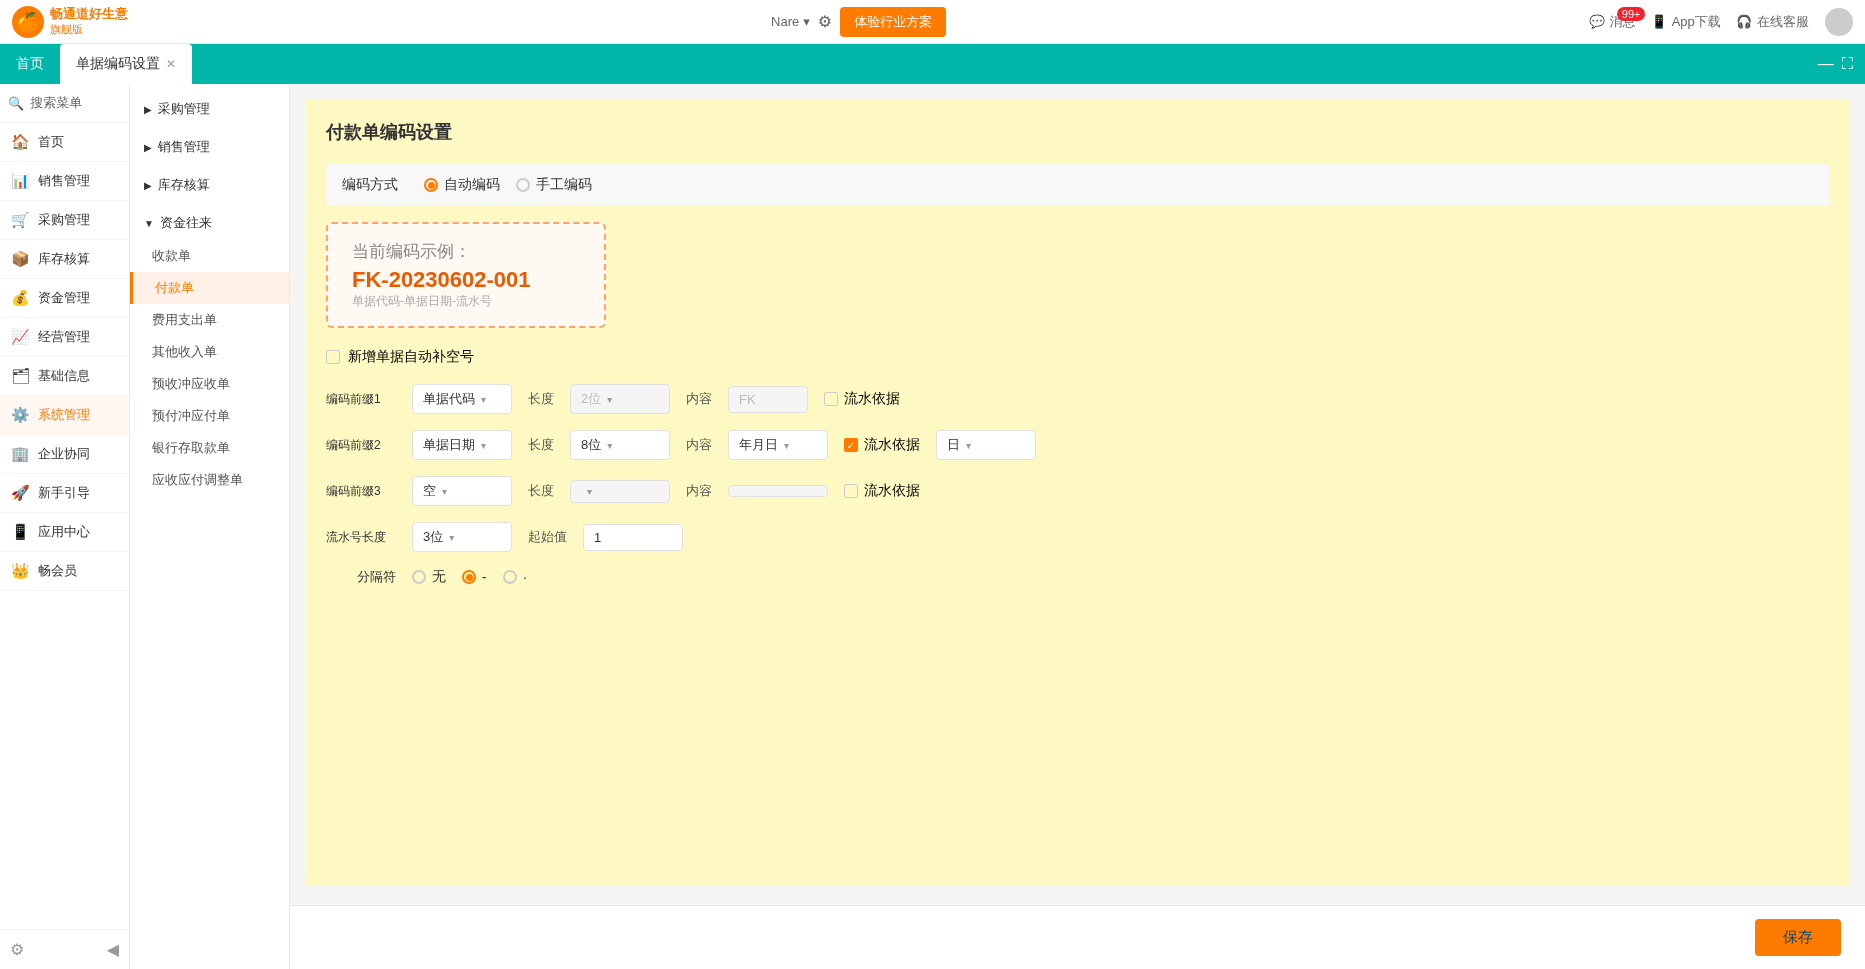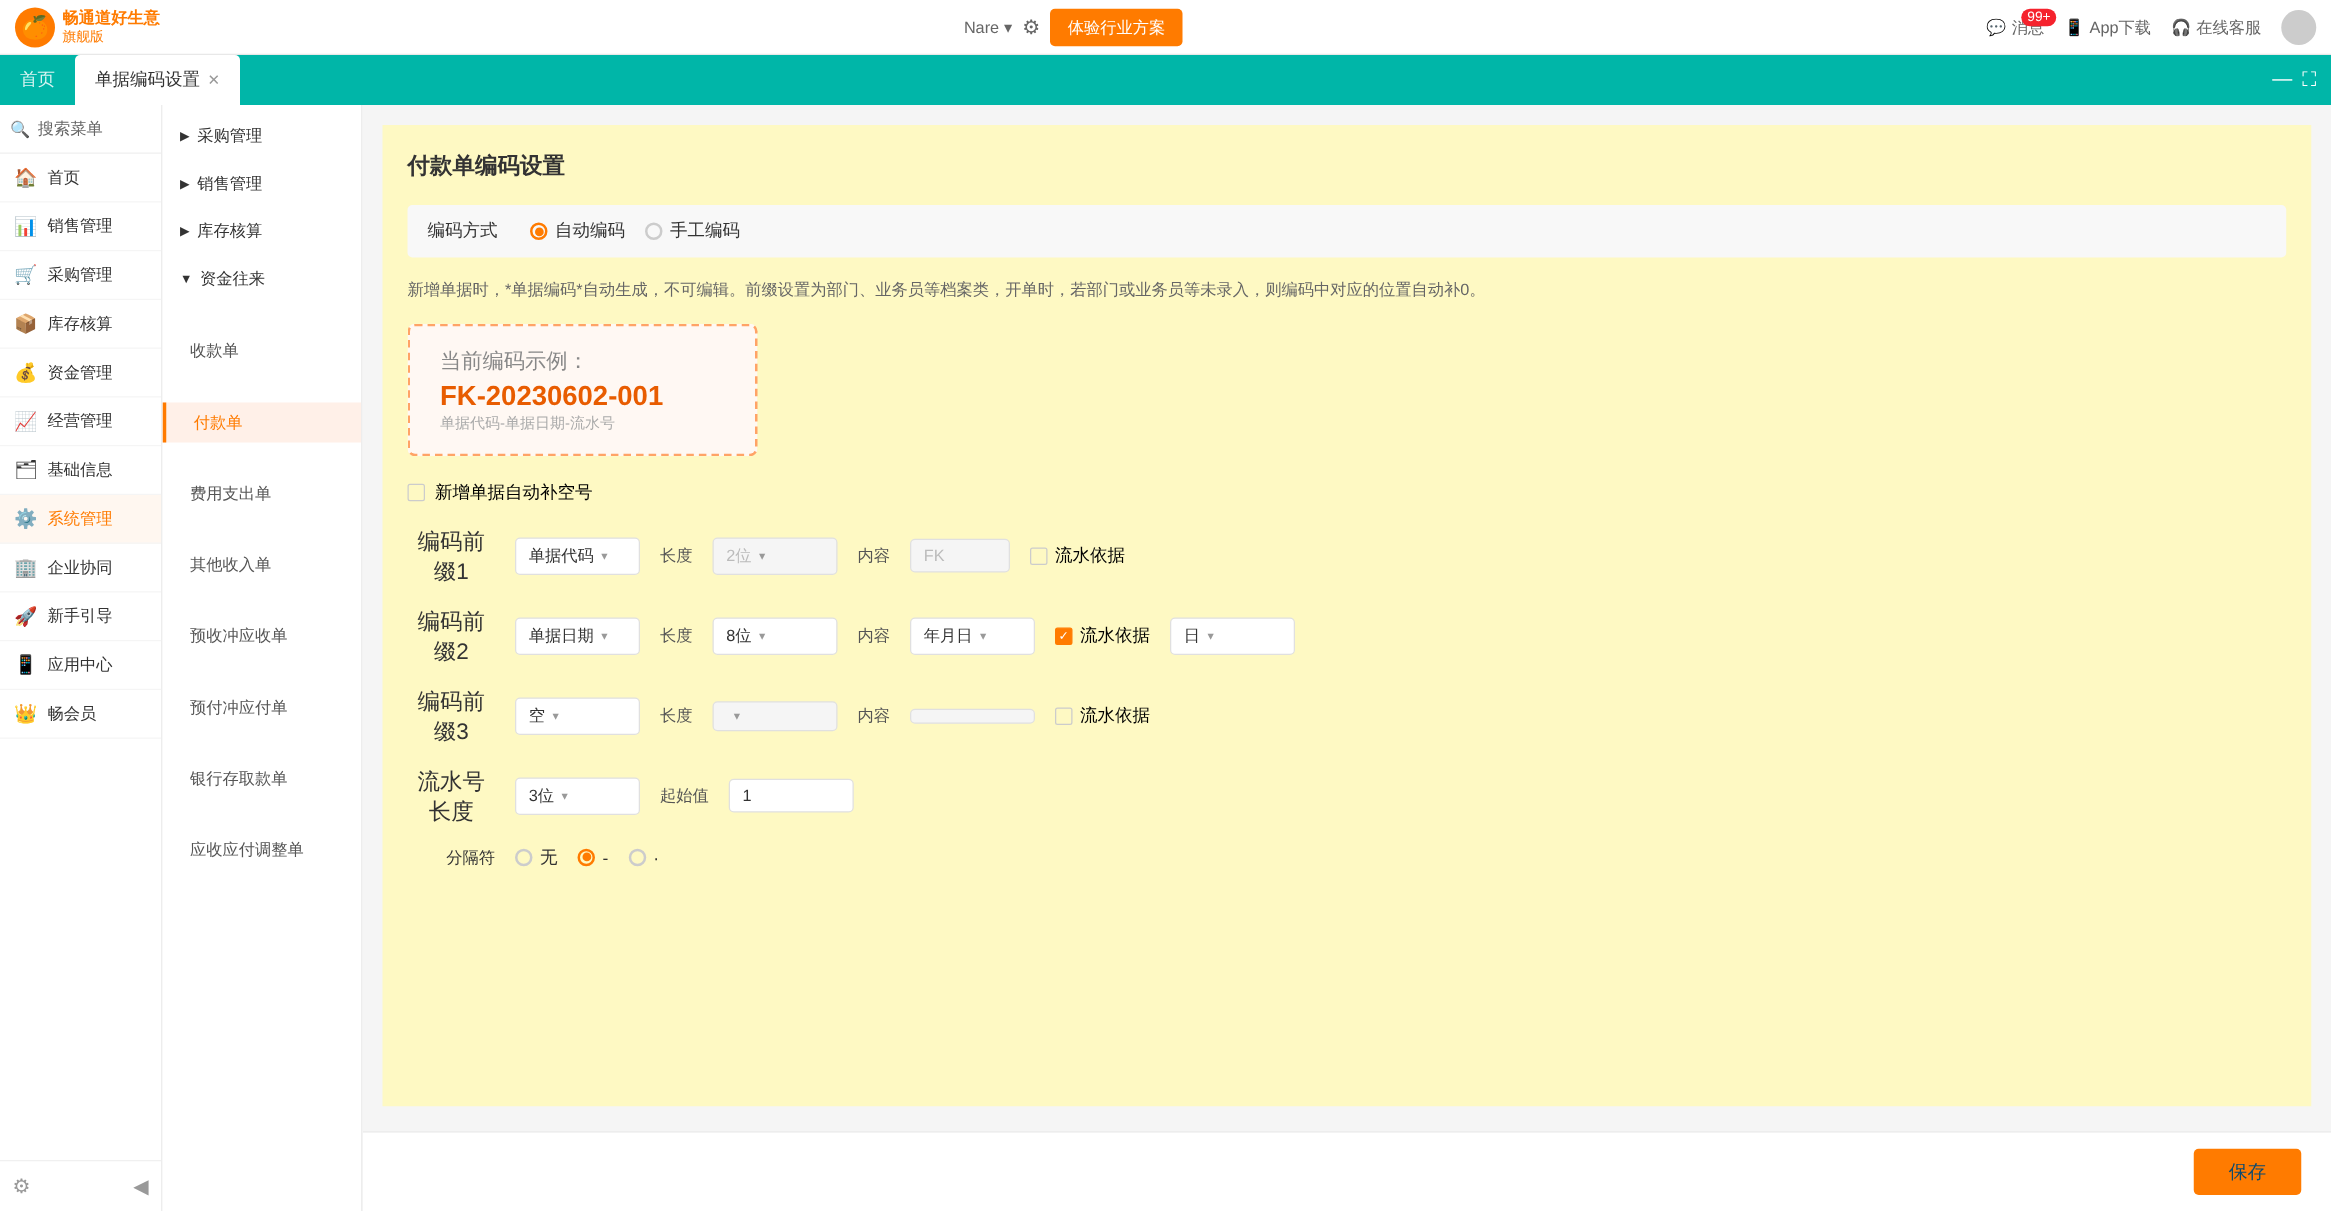--- a/index.html
+++ b/index.html
@@ -94,21 +94,21 @@
     }
     .sub-sidebar-group { margin-bottom: 4px; }
     .sub-sidebar-group-title {
       display: flex; align-items: center; gap: 6px;
       padding: 8px 14px;
       color: #333; font-size: 13px; cursor: pointer;
     }
     .sub-sidebar-group-title .arrow { font-size: 10px; }
     .sub-sidebar-item {
       padding: 7px 14px 7px 22px;
-      color: #555; font-size: 13px; cursor: pointer; margin-top: 25px;
+      color: #555; font-size: 13px; cursor: pointer;
     }
     .sub-sidebar-item.active { color: #ff7b00; background: #fff0e8; border-left: 3px solid #ff7b00; }
 
     
     .content {
       flex: 1;
       background: #f5f5f5;
       overflow-y: auto;
       padding: 0;
     }
@@ -142,21 +142,21 @@
     .code-example-label { font-size: 17px; color: #888; margin-bottom: 4px; }
     .code-example-value { font-size: 22px; font-weight: bold; color: #e85c00; }
     .code-example-parts { font-size: 12px; color: #aaa; margin-top: 0; }
 
     
     .checkbox-row { display: flex; align-items: center; gap: 8px; margin-bottom: 18px; }
     .checkbox-box { width: 14px; height: 14px; border: 1px solid #ccc; border-radius: 2px; }
 
     
     .form-row { display: flex; align-items: center; gap: 16px; margin-bottom: 16px; flex-wrap: wrap; }
-    .form-label { width: 70px; color: #333; font-size: 18px; text-align: center; }
+    .form-label { width: 70px; color: #333; font-size: 12px; text-align: left; }
     .form-select {
       border: 1px solid #e0e0e0; border-radius: 4px; padding: 5px 10px;
       font-size: 13px; background: #fff; display: flex; align-items: center;
       gap: 6px; cursor: pointer; min-width: 100px; color: #333;
     }
     .form-select-arrow { color: #999; font-size: 10px; }
     .form-field-label { color: #555; font-size: 13px; }
     .form-input {
       border: 1px solid #e0e0e0; border-radius: 4px; padding: 5px 10px;
       font-size: 13px; background: #fff; min-width: 80px; color: #333;
@@ -345,21 +345,20 @@
             <span>自动编码</span>
           </label>
           <label class="radio-item">
             <div class="radio-circle"></div>
             <span>手工编码</span>
           </label>
         </div>
       </div>
 
       
-      <div class="info-text">新增单据时，*单据编码*自动生成，不可编辑。前缀设置为部门、业务员等档案类，开单时，若部门或业务员等未录入，则编码中对应的位置自动补0。</div>
 
       
       <div class="code-example-box">
         <div class="code-example-label">当前编码示例：</div>
         <div class="code-example-value">FK-20230602-001</div>
         <div class="code-example-parts">单据代码-单据日期-流水号</div>
       </div>
 
       
       <div class="checkbox-row">

